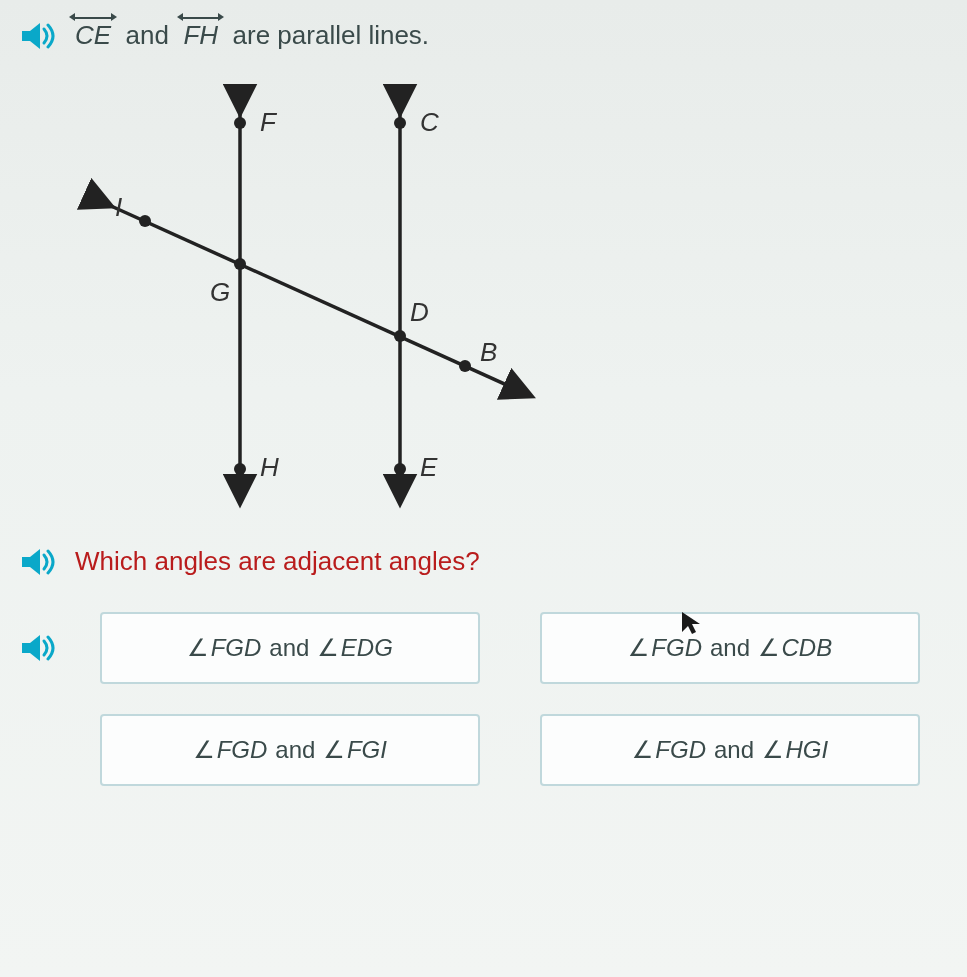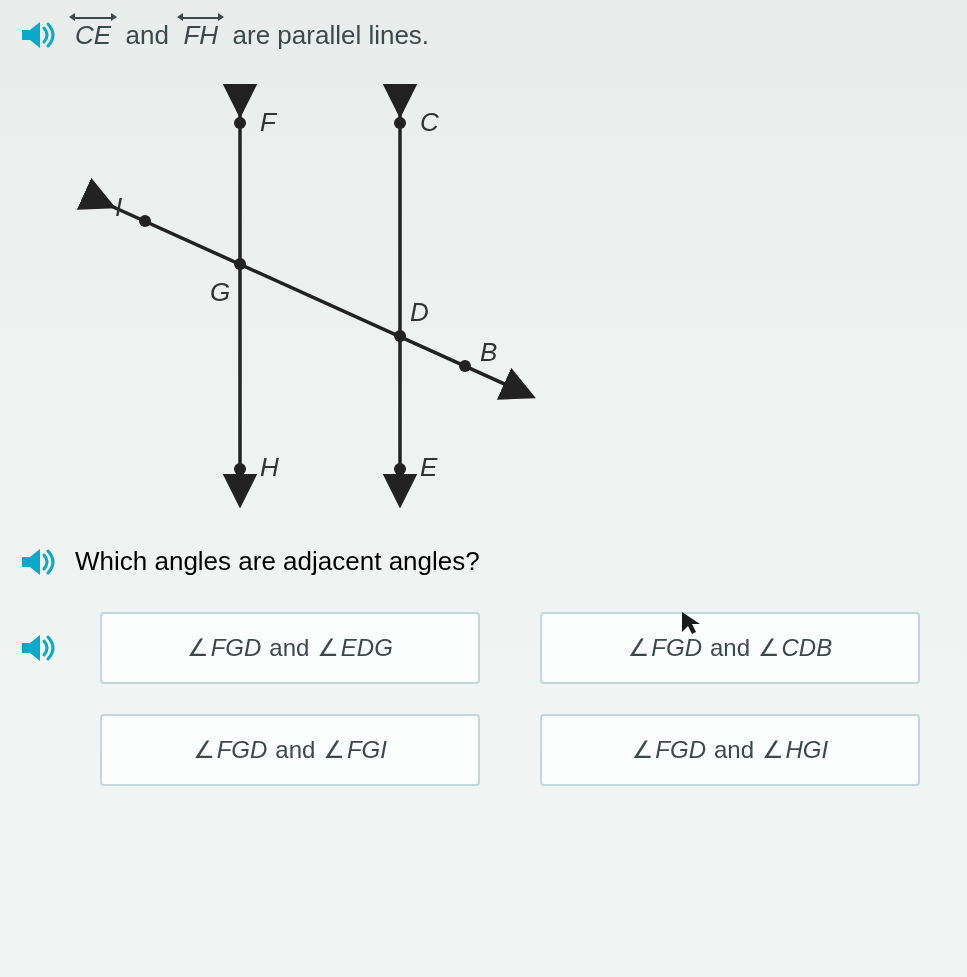--- a/index.html
+++ b/index.html
@@ -7,20 +7,21 @@
     padding: 0;
     width: 967px;
     height: 977px;
     font-family: Verdana, Geneva, sans-serif;
     background: linear-gradient(180deg, #e8ecea 0%, #eef2f0 40%, #f2f5f3 100%);
     position: relative;
     overflow: hidden;
   }
   .row-header {
     display: flex;
+    align-items: center;
     padding: 20px 20px 10px 20px;
   }
   .speaker-icon {
     width: 40px;
     height: 30px;
     margin-right: 15px;
     flex-shrink: 0;
   }
   .statement {
     font-size: 26px;
@@ -61,21 +62,21 @@
     top: 0;
   }
 
   .question-row {
     display: flex;
     align-items: center;
     padding: 5px 20px;
   }
   .question-text {
     font-size: 26px;
-    color: #000000;
+    color: #b91c1c;
   }
 
   .options {
     margin-top: 30px;
     padding-left: 20px;
   }
   .option-row {
     display: flex;
     align-items: center;
     margin-bottom: 30px;

